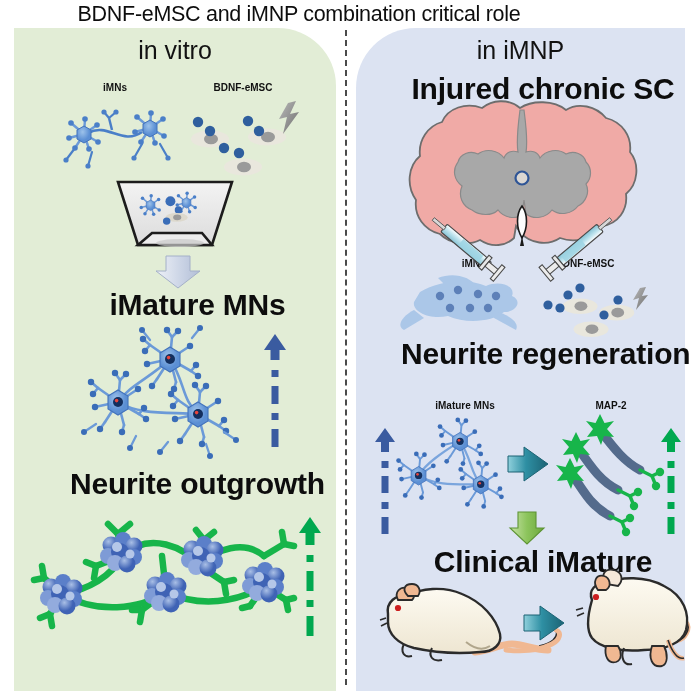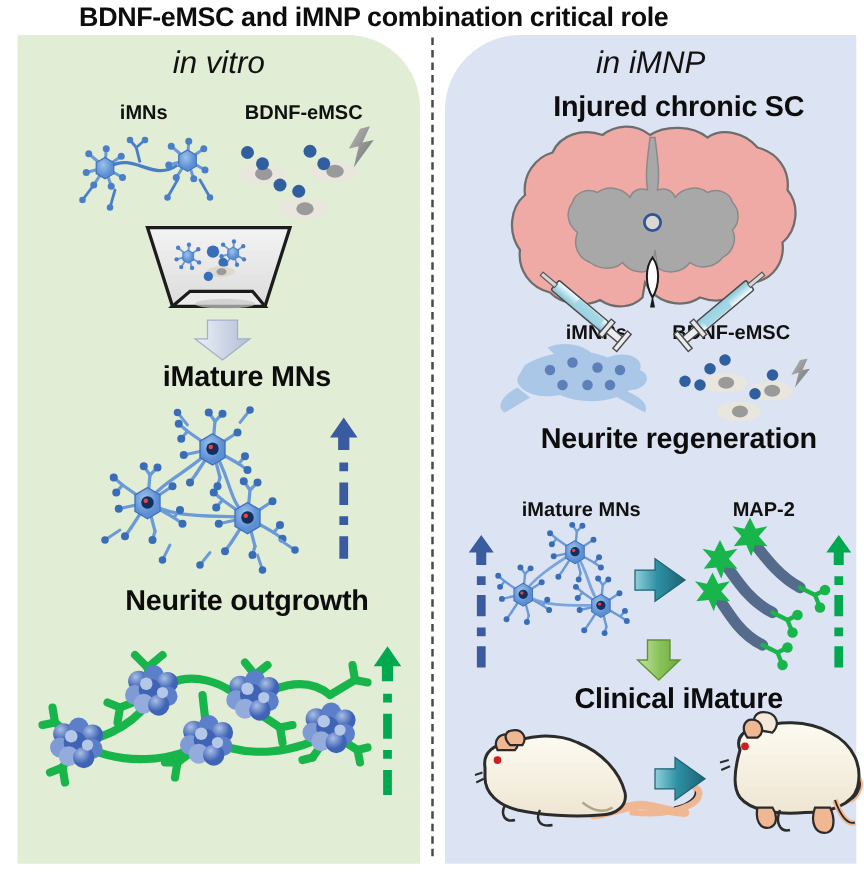--- a/index.html
+++ b/index.html
@@ -8,21 +8,21 @@
     background: #ffffff;
     font-family: "Liberation Sans", sans-serif;
     overflow: hidden;
   }
   #root { position: relative; width: 691px; height: 699px; background: #fff; }
 
   
   .title {
     position: absolute; left: 0; top: 2px; width: 598px;
     text-align: center;
-    font-size: 21.5px; font-weight: bold; color: #0d0d0d;
+    font-size: 21.5px; font-weight: normal; color: #0d0d0d;
     letter-spacing: -0.3px; white-space: nowrap;
   }
 
   
   .panel { position: absolute; }
   #panel-vitro {
     left: 14px; top: 28px; width: 322px; height: 663px;
     background: #e2edd6;
     border-radius: 0 58px 0 0;
   }
@@ -34,31 +34,31 @@
   .divider {
     position: absolute; left: 345px; top: 30px;
     width: 0; height: 655px;
     border-left: 2px dashed #4a4a4a;
   }
 
   
   .panel-header {
     position: absolute; width: 100%;
     text-align: center;
-    font-size: 25px; font-style: italic; color: #121212;
+    font-size: 25px; color: #121212;
     white-space: nowrap;
   }
   .sect-title {
     position: absolute; text-align: center;
-    font-size: 23px; font-weight: bold; color: #0d0d0d;
+    font-size: 30px; font-weight: bold; color: #0d0d0d;
     white-space: nowrap; letter-spacing: -0.2px; padding-left: 45px;
   }
   .small-label {
     position: absolute; text-align: center;
-    font-size: 16px; font-weight: bold; color: #111;
+    font-size: 10px; font-weight: bold; color: #111;
     white-space: nowrap;
   }
 
   
   .art { position: absolute; left: 0; top: 0; overflow: visible; }
 </style>
 </head>
 <body>
 
 <div id="root">

